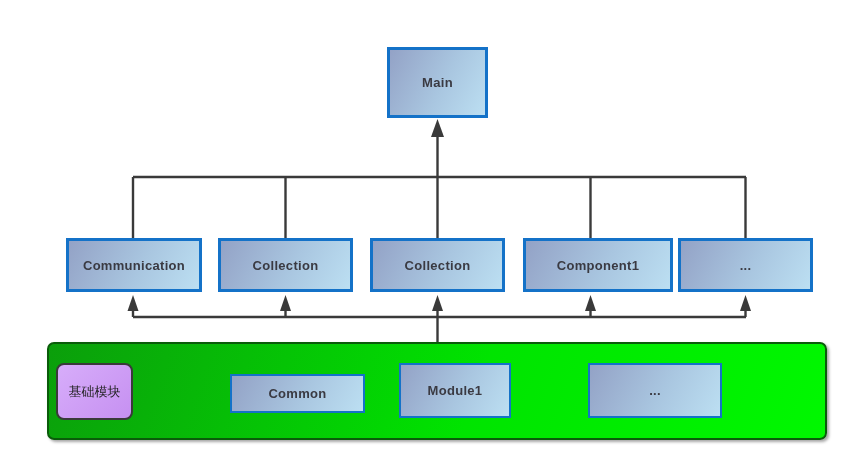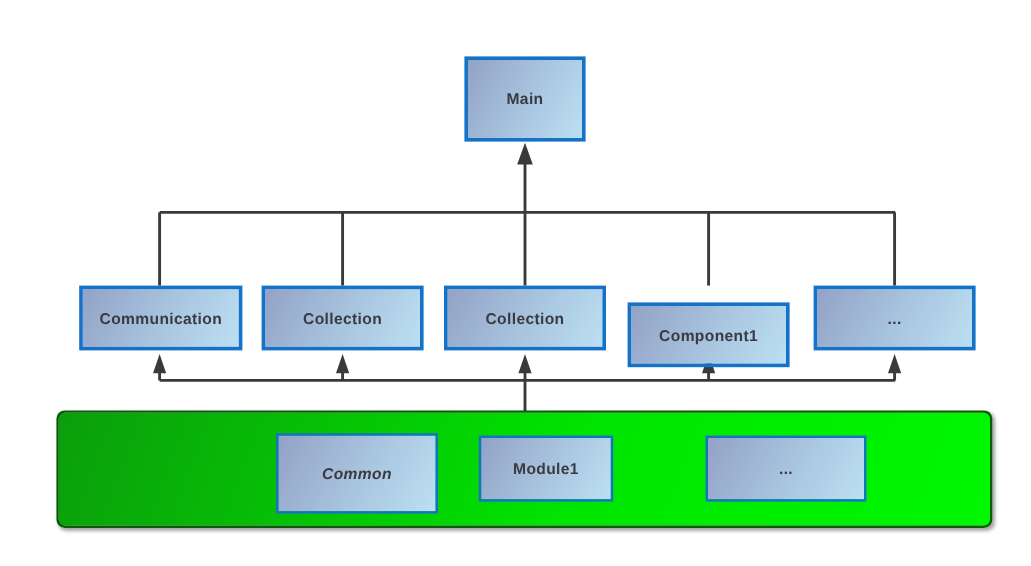--- a/index.html
+++ b/index.html
@@ -113,31 +113,34 @@
 
   <div class="node" style="left:66px; top:238px; width:136px; height:54px;">
     <span>Communication</span>
   </div>
   <div class="node" style="left:218px; top:238px; width:135px; height:54px;">
     <span>Collection</span>
   </div>
   <div class="node" style="left:370px; top:238px; width:135px; height:54px;">
     <span>Collection</span>
   </div>
-  <div class="node" style="left:523px; top:238px; width:135px; height:54px;margin-top:14px;">
+  <div class="node" style="left:523px; top:238px; width:150px; height:54px;">
     <span>Component1</span>
   </div>
   <div class="node" style="left:678px; top:238px; width:135px; height:54px;">
     <span>...</span>
   </div>
 
   <div class="base-container"></div>
 
+  <div class="special-box">
+    <span>基础模块</span>
+  </div>
 
-  <div class="node inner" style="left:230px; top:361px; width:135px; height:67px;font-style:italic;">
+  <div class="node inner" style="left:230px; top:374px; width:135px; height:39px;">
     <span>Common</span>
   </div>
   <div class="node inner" style="left:399px; top:363px; width:112px; height:55px;">
     <span>Module1</span>
   </div>
   <div class="node inner" style="left:588px; top:363px; width:134px; height:55px;">
     <span>...</span>
   </div>
 
 </div>

